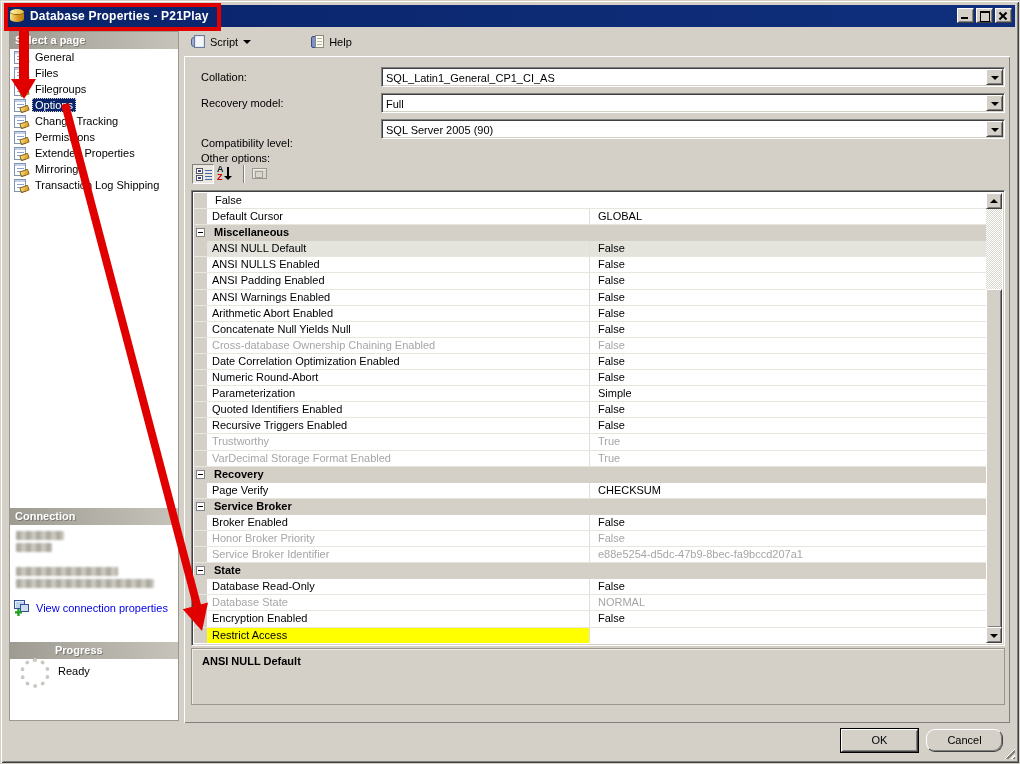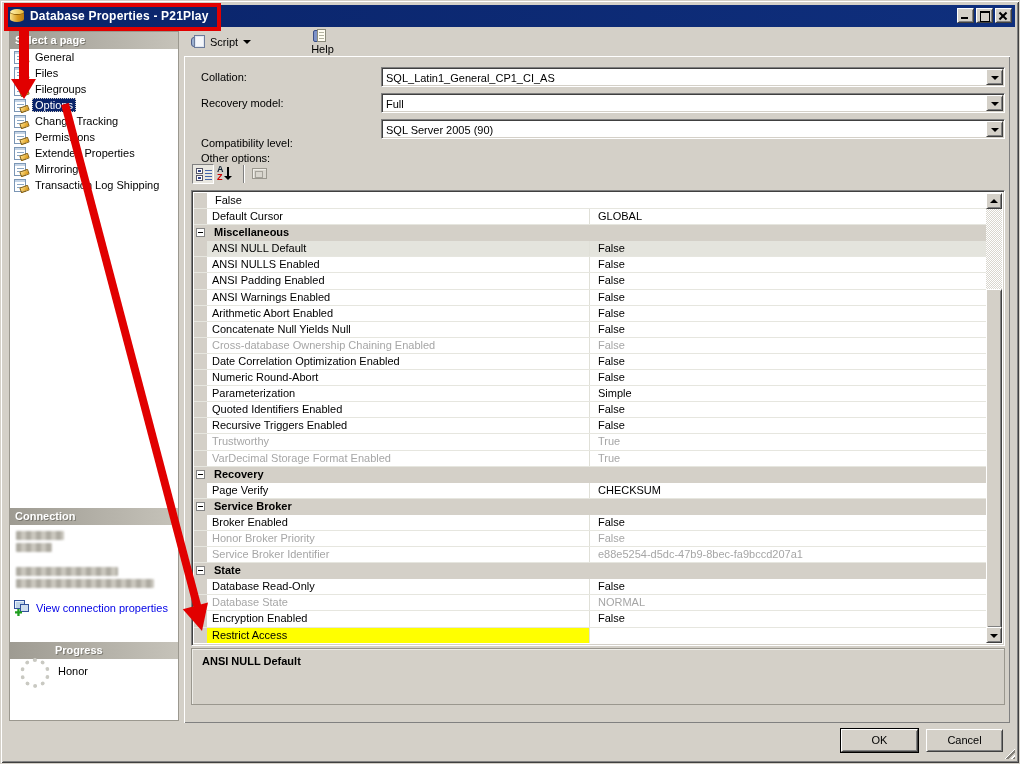--- a/index.html
+++ b/index.html
@@ -267,33 +267,33 @@
       <span class="conn-icon">
         <span class="scr1"></span>
           <span class="scr2"></span>
           <span class="plus"></span>
       </span>
       <span class="conn-link">View connection properties</span>
     </div>
 
     <div class="panel-header" style="top:610px;padding-left:45px;">Progress</div>
     <div class="spinner"></div>
-    <div class="progress-status">Honor</div>
+    <div class="progress-status">Ready</div>
   </div>
 
   <div class="toolbar">
     <span class="tb-group">
       <span class="script-icon">
           <span class="curl"></span>
           <span class="sheet"></span>
         </span>
       <span>Script</span>
       <span class="dd-arrow"></span>
     </span>
-    <span class="tb-group" style="margin-left:16px;flex-direction:column;">
+    <span class="tb-group" style="margin-left:16px;">
       <span class="help-icon">
           <span class="b1"></span>
           <span class="b2"></span>
         </span>
       <span>Help</span>
     </span>
   </div>
 
   <div class="content">
     <div class="field-label" style="top:15px;">Collation:</div>
@@ -487,21 +487,21 @@
         <span class="sbtn down"></span>
       </div>
     </div>
 
     <div class="desc-box">
       <div class="desc-title">ANSI NULL Default</div>
     </div>
   </div>
 
   <div class="btn default" style="left:840px; top:728px;">OK</div>
-  <div class="btn" style="left:925px; top:728px;">Cancel</div>
+  <div class="btn" style="left:925px; top:728px;border-radius:9px;">Cancel</div>
   <div class="resize-grip"></div>
 
   <svg class="annotations" viewBox="0 0 1020 764">
     <rect x="5" y="4" width="213" height="24" fill="none" stroke="#e10000" stroke-width="4"></rect>
     <g fill="#e10000" stroke="none">
       <rect x="18" y="28" width="10" height="52"></rect>
       <polygon points="10,78 35,78 23,98"></polygon>
     </g>
     <g>
       <line x1="64" y1="103" x2="197" y2="608" stroke="#e10000" stroke-width="8"></line>

